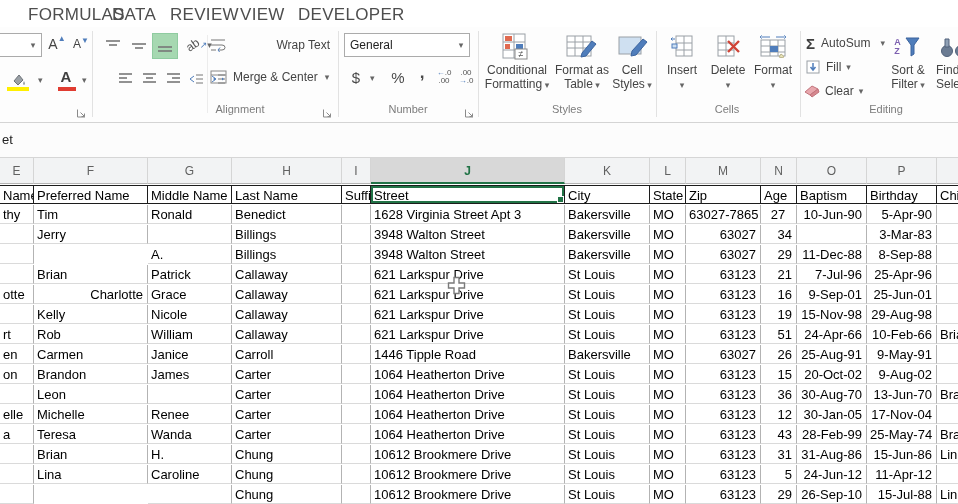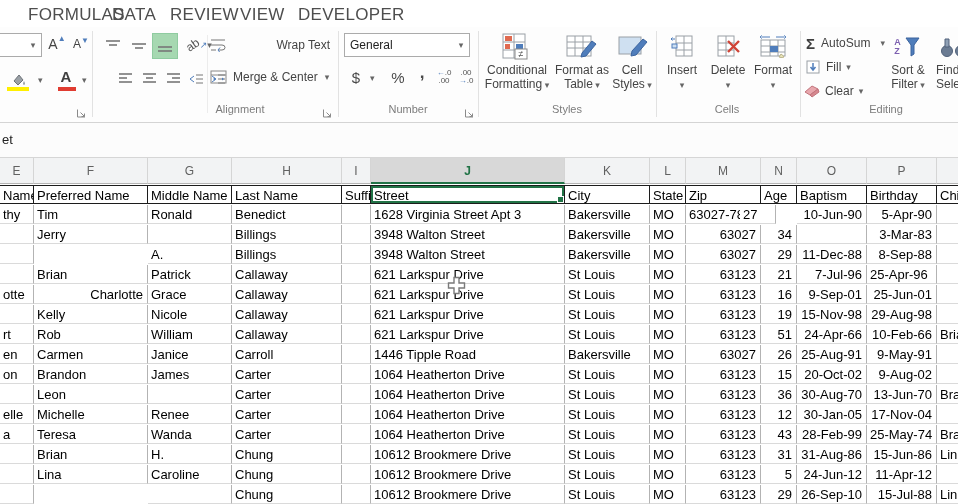--- a/index.html
+++ b/index.html
@@ -390,21 +390,21 @@
         <div class="row" style="top: 20px;">
           <div class="cell" style="left: 0px; width: 34px; text-align: left;">thy</div>
           <div class="cell" style="left: 34px; width: 114px; text-align: left;">Tim</div>
           <div class="cell" style="left: 148px; width: 84px; text-align: left;">Ronald</div>
           <div class="cell" style="left: 232px; width: 110px; text-align: left;">Benedict</div>
           <div class="cell" style="left: 342px; width: 29px; text-align: left;"></div>
           <div class="cell" style="left: 371px; width: 194px; text-align: left;">1628 Virginia Street Apt 3</div>
           <div class="cell" style="left: 565px; width: 85px; text-align: left;">Bakersville</div>
           <div class="cell" style="left: 650px; width: 36px; text-align: left;">MO</div>
           <div class="cell" style="left: 686px; width: 75px; text-align: left;">63027-7865</div>
-          <div class="cell" style="left: 740px; width: 36px; text-align: left;">27</div>
+          <div class="cell" style="left: 761px; width: 36px; text-align: center;">27</div>
           <div class="cell" style="left: 797px; width: 70px; text-align: right;">10-Jun-90</div>
           <div class="cell" style="left: 867px; width: 70px; text-align: right;">5-Apr-90</div>
           <div class="cell" style="left: 937px; width: 32px; text-align: left;"></div>
         </div>
         <div class="row" style="top: 40px;">
           <div class="cell" style="left: 0px; width: 34px; text-align: left;"></div>
           <div class="cell" style="left: 34px; width: 114px; text-align: left;">Jerry</div>
           <div class="cell" style="left: 148px; width: 84px; text-align: left;"></div>
           <div class="cell" style="left: 232px; width: 110px; text-align: left;">Billings</div>
           <div class="cell" style="left: 342px; width: 29px; text-align: left;"></div>
@@ -436,21 +436,21 @@
           <div class="cell" style="left: 34px; width: 114px; text-align: left;">Brian</div>
           <div class="cell" style="left: 148px; width: 84px; text-align: left;">Patrick</div>
           <div class="cell" style="left: 232px; width: 110px; text-align: left;">Callaway</div>
           <div class="cell" style="left: 342px; width: 29px; text-align: left;"></div>
           <div class="cell" style="left: 371px; width: 194px; text-align: left;">621 Larkspur Drive</div>
           <div class="cell" style="left: 565px; width: 85px; text-align: left;">St Louis</div>
           <div class="cell" style="left: 650px; width: 36px; text-align: left;">MO</div>
           <div class="cell" style="left: 686px; width: 75px; text-align: right;">63123</div>
           <div class="cell" style="left: 761px; width: 36px; text-align: right;">21</div>
           <div class="cell" style="left: 797px; width: 70px; text-align: right;">7-Jul-96</div>
-          <div class="cell" style="left: 867px; width: 70px; ">25-Apr-96</div>
+          <div class="cell" style="left: 867px; width: 70px; text-align: right;">25-Apr-96</div>
           <div class="cell" style="left: 937px; width: 32px; text-align: left;"></div>
         </div>
         <div class="row" style="top: 100px;">
           <div class="cell" style="left: 0px; width: 34px; text-align: left;">otte</div>
           <div class="cell" style="left: 34px; width: 114px; text-align: right;">Charlotte</div>
           <div class="cell" style="left: 148px; width: 84px; text-align: left;">Grace</div>
           <div class="cell" style="left: 232px; width: 110px; text-align: left;">Callaway</div>
           <div class="cell" style="left: 342px; width: 29px; text-align: left;"></div>
           <div class="cell" style="left: 371px; width: 194px; text-align: left;">621 Larkspur Drive</div>
           <div class="cell" style="left: 565px; width: 85px; text-align: left;">St Louis</div>

